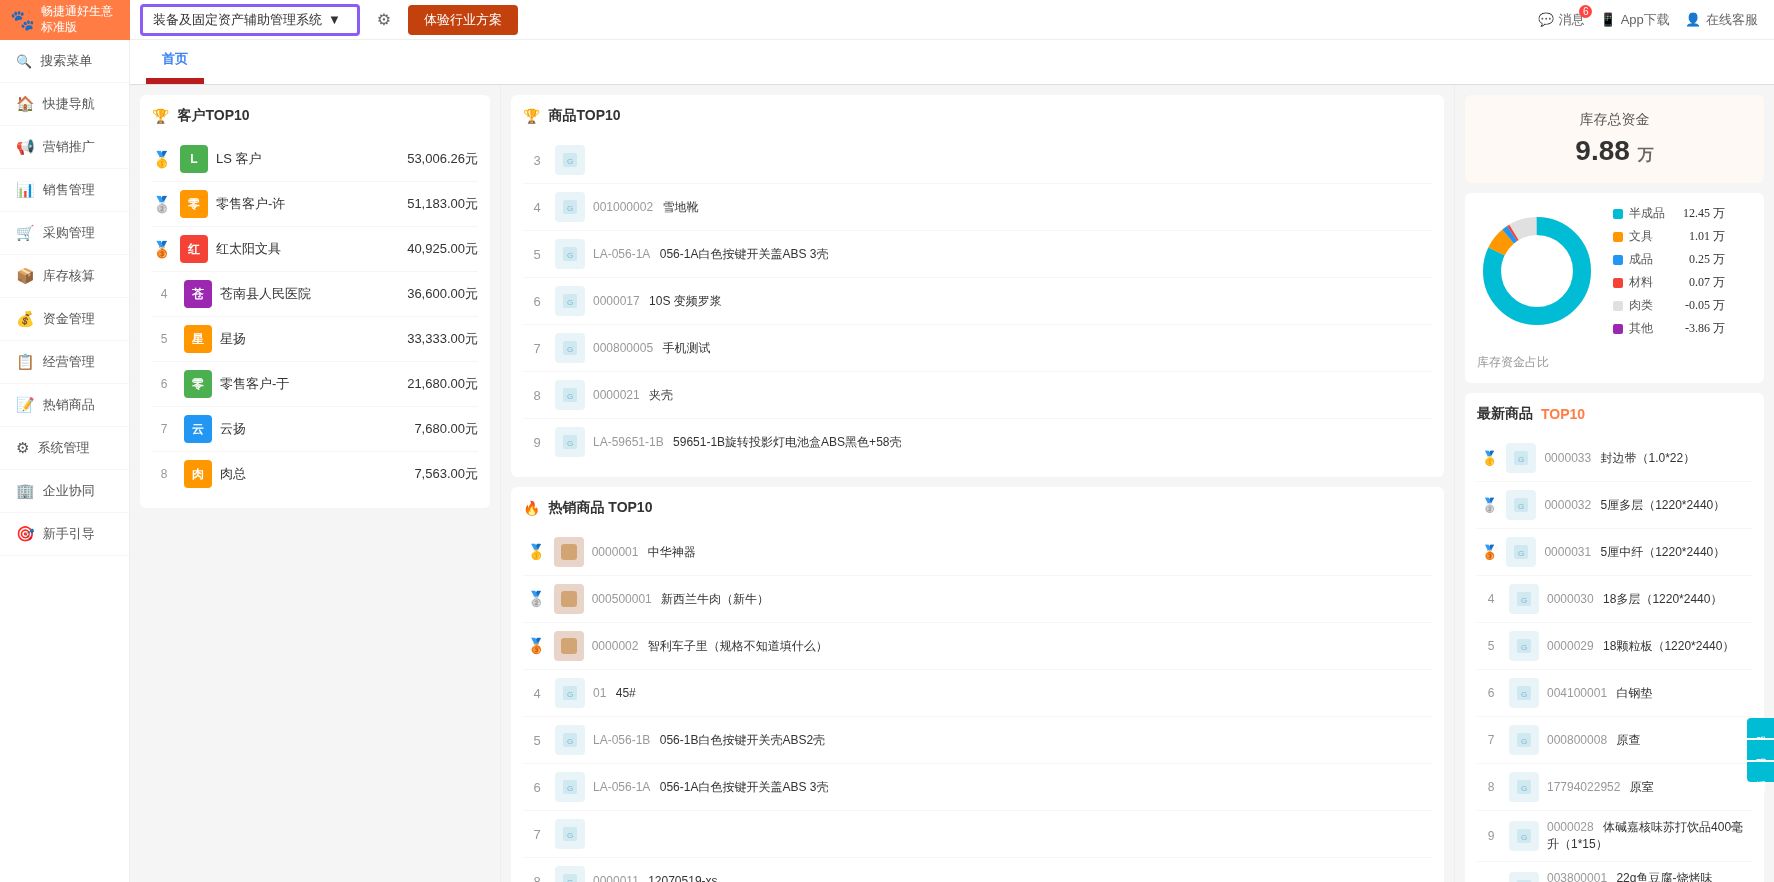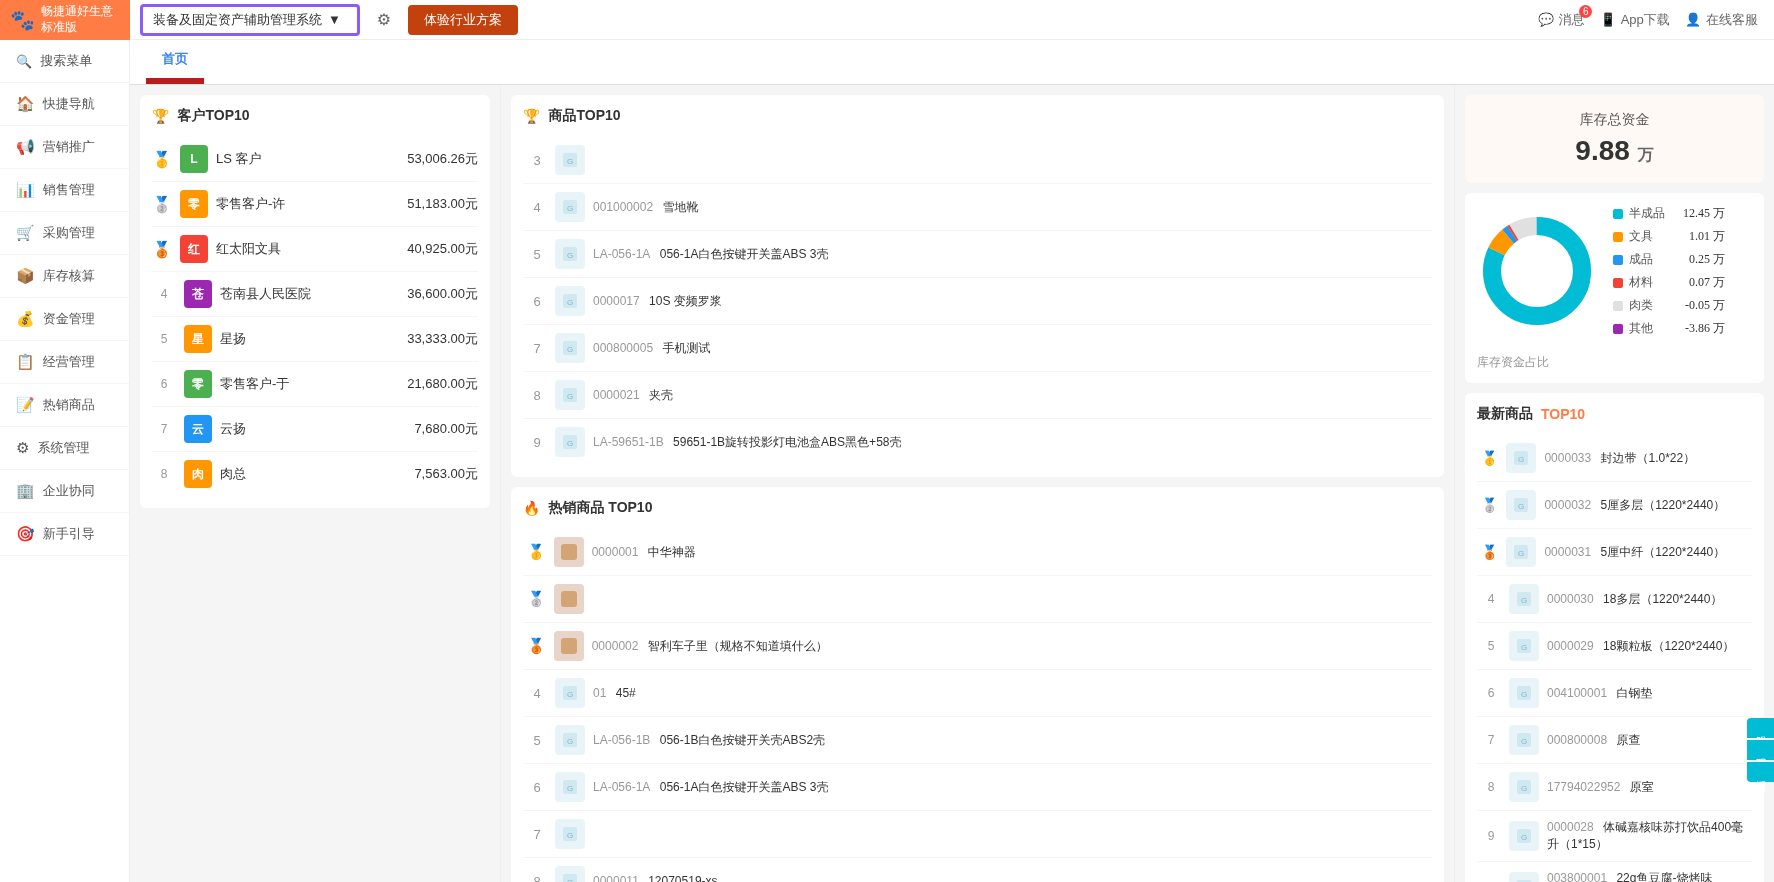--- a/index.html
+++ b/index.html
@@ -362,20 +362,24 @@
       <span>中华神器</span>
     </div>
   </div>
               <div class="product-item">
     <span style="font-size:15px">🥈</span>
     <div class="product-thumb" style="background:#e8d4c8">
                   <svg width="18" height="18">
                     <rect x="1" y="1" width="16" height="16" rx="3" fill="#d4a574"></rect>
                   </svg>
                 </div>
+    <div class="product-info">
+      <span class="product-code">000500001</span>
+      <span>新西兰牛肉（新牛）</span>
+    </div>
   </div>
               <div class="product-item">
     <span style="font-size:15px">🥉</span>
     <div class="product-thumb" style="background:#e8d4c8">
                   <svg width="18" height="18">
                     <rect x="1" y="1" width="16" height="16" rx="3" fill="#d4a574"></rect>
                   </svg>
                 </div>
     <div class="product-info">
       <span class="product-code">0000002</span>

